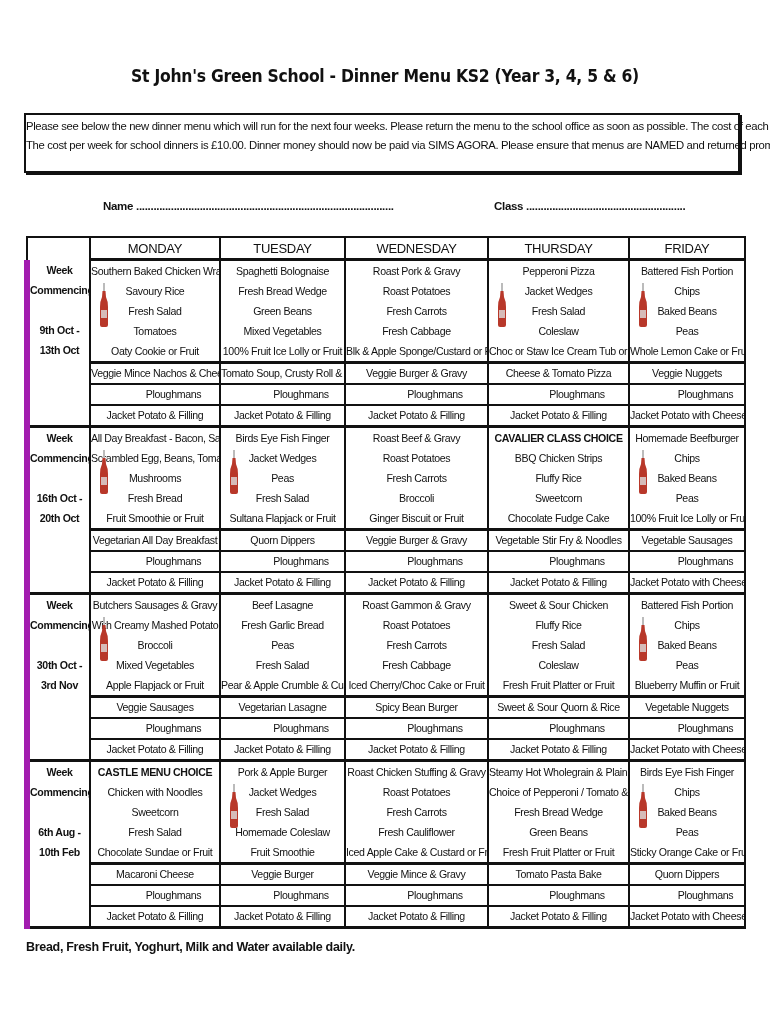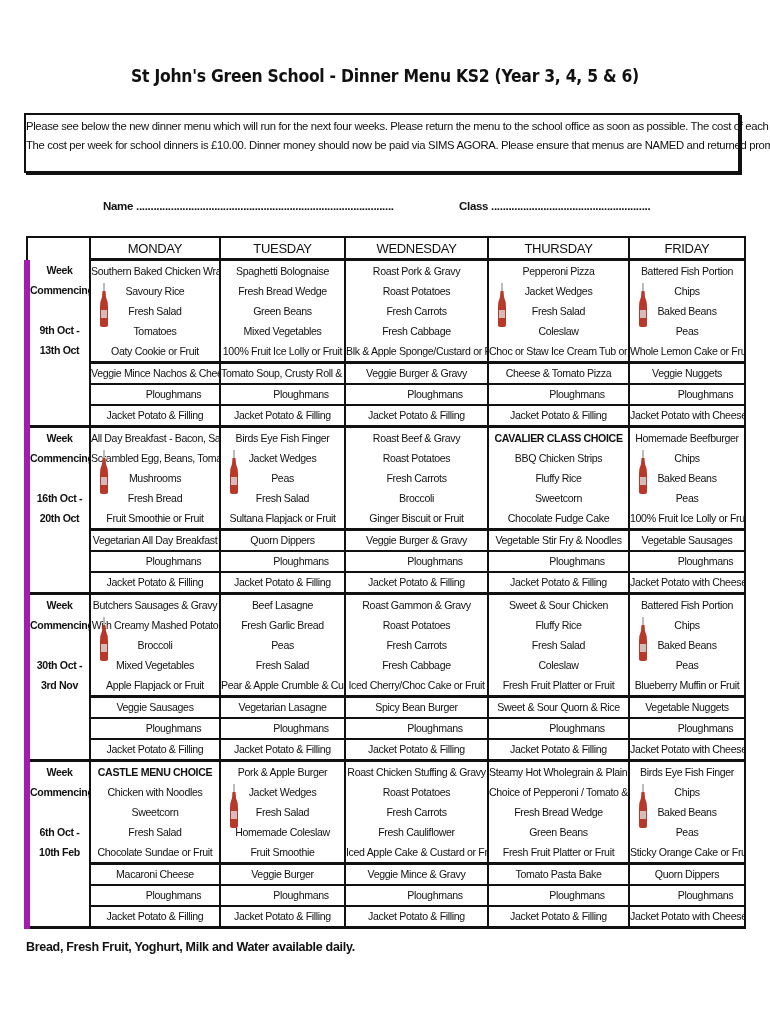--- a/index.html
+++ b/index.html
@@ -8,21 +8,21 @@
   .title { position: absolute; top: 66px; left: 0; width: 770px; text-align: center;
            font-family: "DejaVu Sans", sans-serif; font-weight: bold; font-size: 17px;
            letter-spacing: -0.3px; transform: scaleX(0.92); }
   .notice { position: absolute; top: 113px; left: 24px; width: 716px; height: 60px;
             border: 2px solid #111; box-shadow: 2px 2px 0 #111; background: #fff;
             text-align: center; font-size: 11.3px; line-height: 19px; padding-top: 2px;
             box-sizing: border-box; letter-spacing: -0.35px; }
   .notice span { display: block; white-space: nowrap; }
   .name-line { position: absolute; top: 200px; left: 103px; font-size: 11.5px; font-weight: bold;
                letter-spacing: -0.3px; text-align: center; }
-  .class-line { position: absolute; top: 200px; left: 459px; font-size: 11.5px; font-weight: bold;
+  .class-line { position: absolute; top: 200px; left: 494px; font-size: 11.5px; font-weight: bold;
                 letter-spacing: -0.3px; }
   .menu { position: absolute; top: 236px; left: 24px; width: 718px;
           border-collapse: collapse; table-layout: fixed; font-size: 10.6px; letter-spacing: -0.35px; }
   .menu td, .menu th { text-align: center; padding: 0; white-space: nowrap; overflow: hidden; }
   .menu th { font-size: 13px; font-weight: normal; height: 20px; border: 2px solid #111;
              border-bottom-width: 3px; letter-spacing: -0.3px; margin-top: 48px; }
   .menu th.blank { border-bottom-width: 0; }
   .menu .label-cell { border-left: 6px solid #a21caf; border-right: 2px solid #111;
                       vertical-align: top; font-weight: bold; }
   .week-label { line-height: 20px; padding-top: 0px; }
@@ -313,21 +313,21 @@
         <td class="jacket-cell">Jacket Potato &amp; Filling</td>
         <td class="jacket-cell">Jacket Potato &amp; Filling</td>
         <td class="jacket-cell">Jacket Potato with Cheese/Beans</td>
       </tr>
       <tr>
         <td class="label-cell" rowspan="4" style="border-bottom: 3px solid rgb(17, 17, 17);">
           <div class="week-label">
             <div>Week</div>
             <div>Commencing</div>
             <div class="gap"></div>
-            <div>6th Oct -</div>
+            <div>6th Aug -</div>
             <div>10th Feb</div>
           </div>
         </td>
         <td class="main-cell">
           <div class="line bold">CASTLE MENU CHOICE</div>
           <div class="line">Chicken with Noodles</div>
           <div class="line">Sweetcorn</div>
           <div class="line">Fresh Salad</div>
           <div class="line">Chocolate Sundae or Fruit</div>
         </td>

